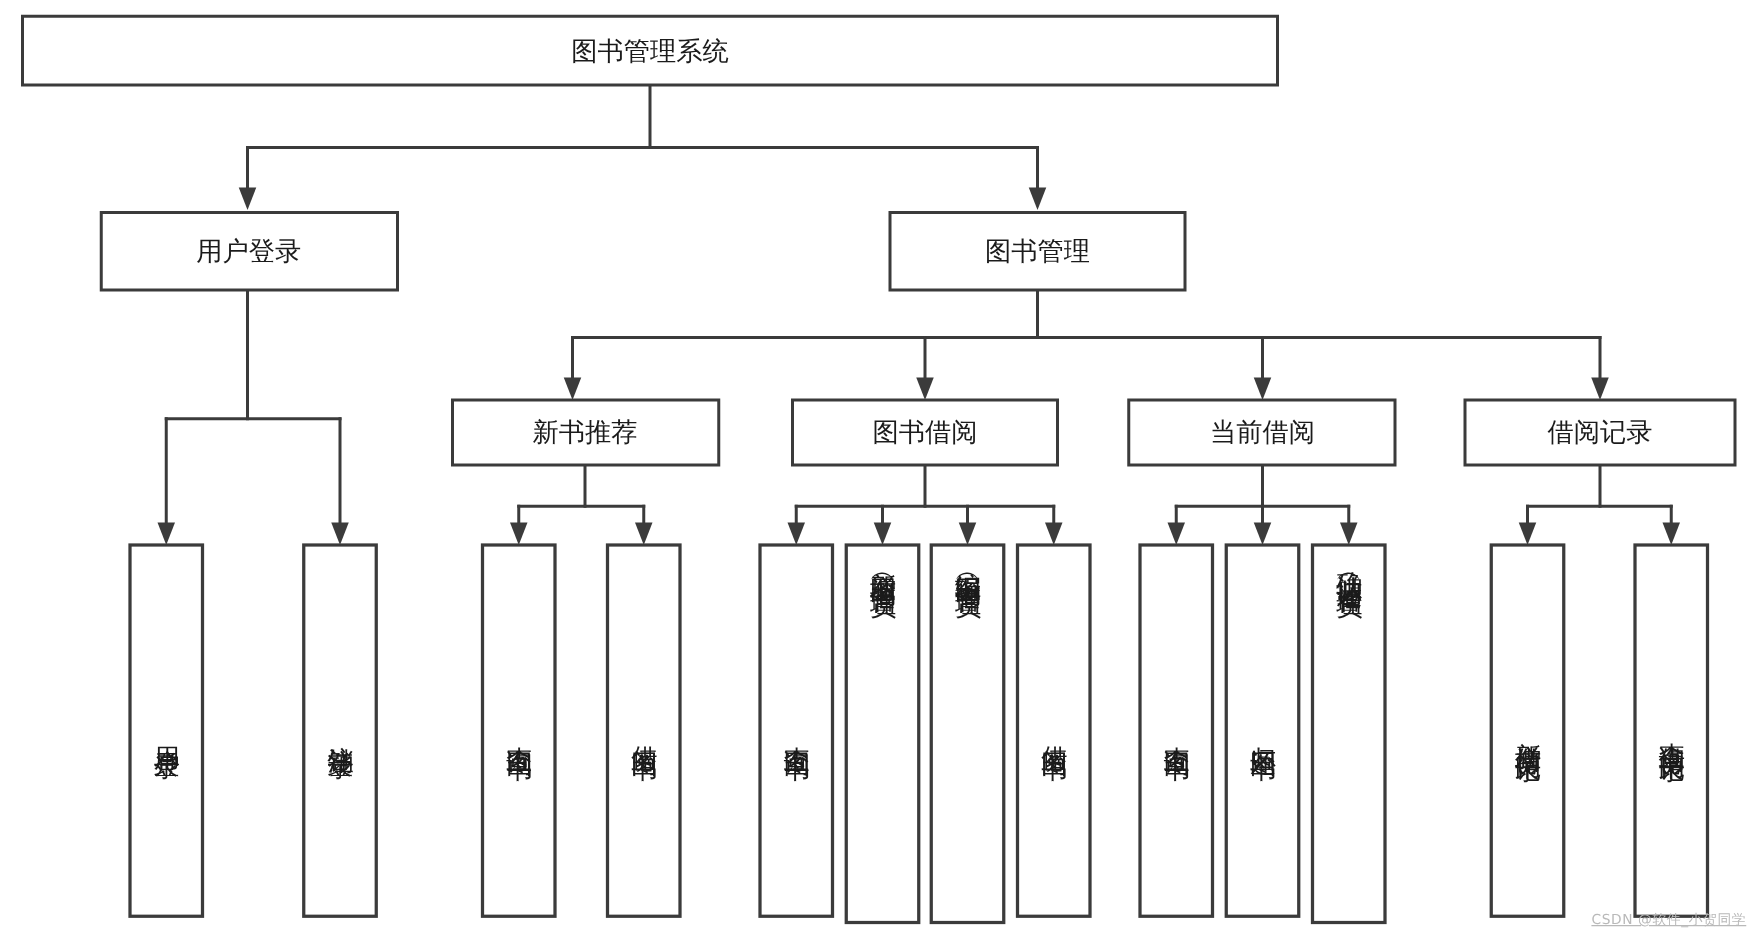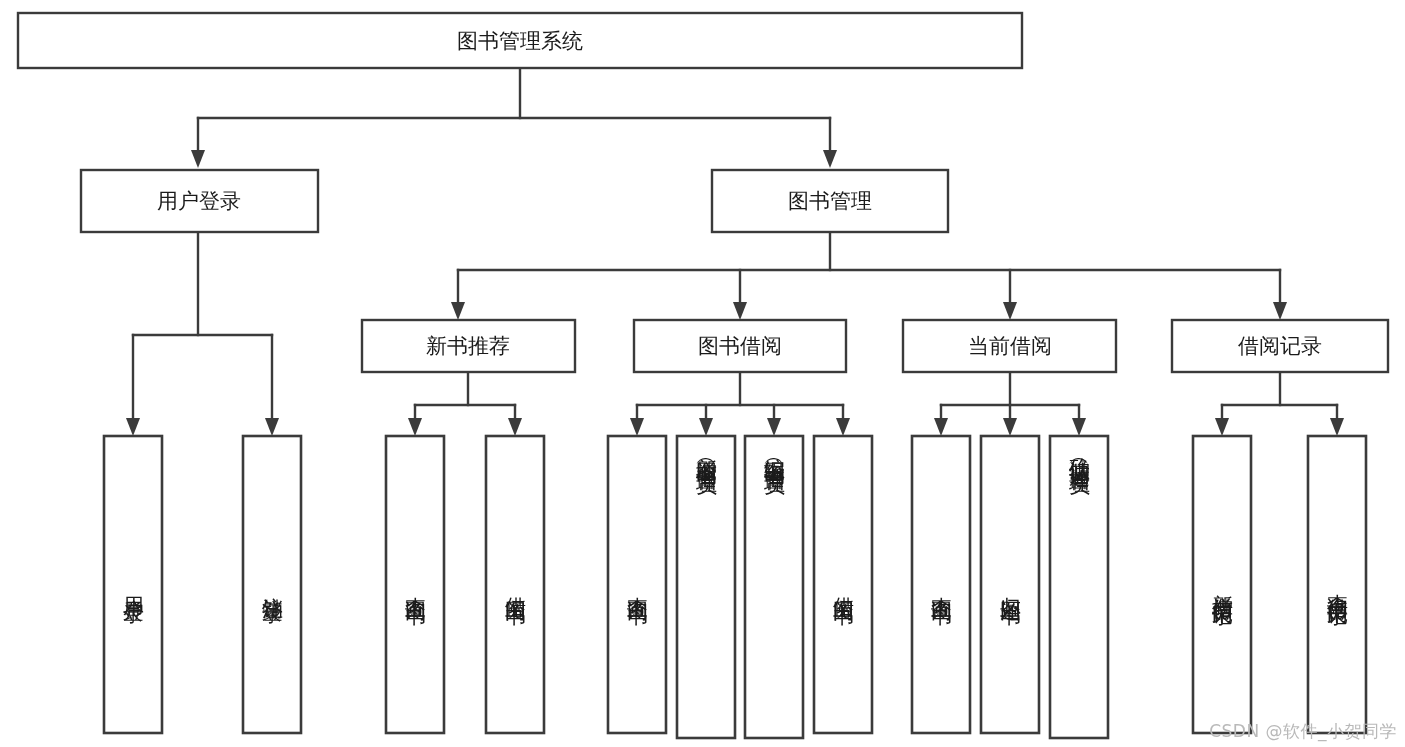--- a/index.html
+++ b/index.html
@@ -65,24 +65,25 @@
     line-height: 1;
     letter-spacing: 2.5px;
     color: #1b1b1b;
     white-space: nowrap;
   }
   .watermark {
     position: absolute;
     right: 8px;
     bottom: 4px;
     font-family: "DejaVu Sans", "Liberation Sans", sans-serif;
-    font-size: 17px;
+    font-size: 11px;
     color: #b9b9b9;
     letter-spacing: 0.5px;
     white-space: nowrap;
+    text-decoration: underline;
   }
 </style>
 </head>
 <body>
 
 <div id="diagram-root">
 
   <svg id="flow" viewBox="0 0 1405 747">
     <defs>
       <marker id="arrow" viewBox="0 0 12 14" refX="6" refY="13" markerWidth="12" markerHeight="14" orient="auto-start-reverse">

